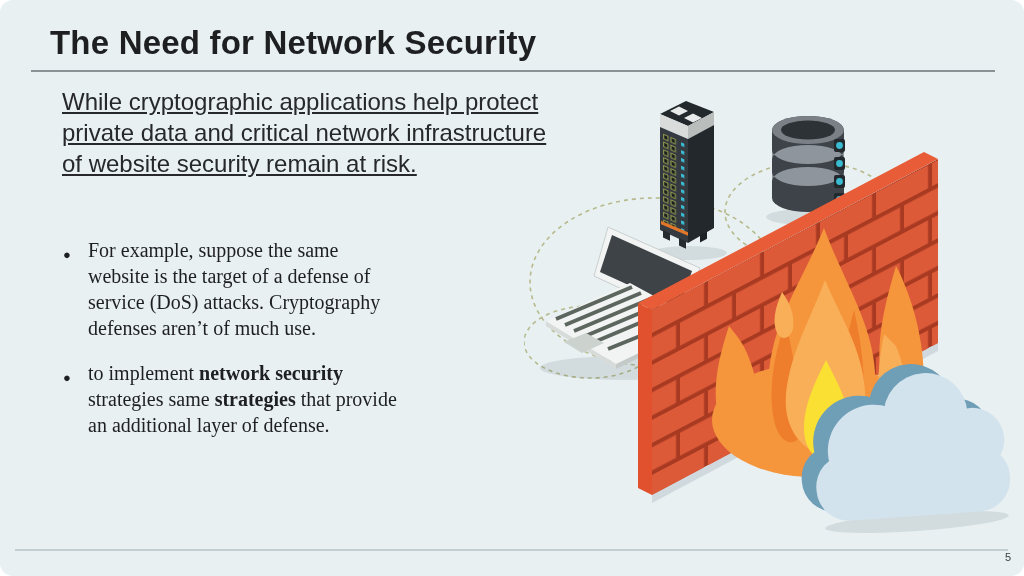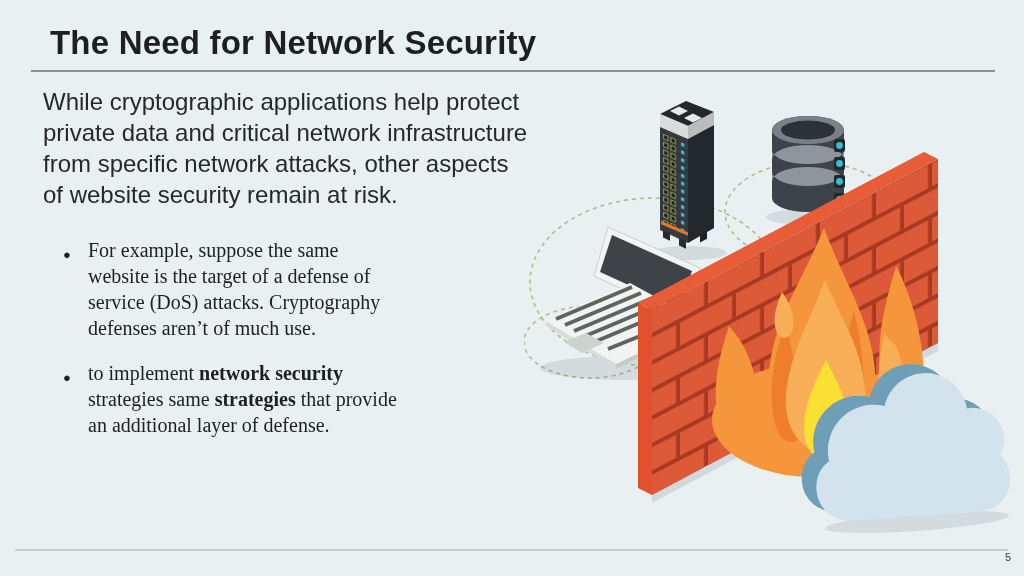--- a/index.html
+++ b/index.html
@@ -5,20 +5,21 @@
   * { margin: 0; padding: 0; box-sizing: border-box; }
   html, body { width: 1024px; height: 576px; }
   body { font-family: "Liberation Sans", sans-serif; }
 
   .slide {
     position: relative;
     width: 1024px;
     height: 576px;
     background: #e8f0f2;
     overflow: hidden;
+    border-radius: 13px;
   }
 
   .slide-title {
     position: absolute;
     left: 50px;
     top: 24px;
     font-size: 33px;
     font-weight: 700;
     color: #1e1f21;
     letter-spacing: 0.2px;
@@ -29,25 +30,26 @@
     position: absolute;
     left: 31px;
     top: 70px;
     width: 964px;
     height: 2px;
     background: #8b9195;
   }
 
   .intro {
     position: absolute;
-    left: 43px;
+    left: 62px;
     top: 86px;
     font-size: 24px;
     line-height: 31px;
     color: #26282a;
+    text-decoration: underline;
   }
   .intro .line { white-space: nowrap; }
 
   .bullets {
     position: absolute;
     left: 50px;
     top: 237px;
     list-style: none;
   }
   .bullet {
@@ -98,21 +100,20 @@
 
 <div class="slide">
 
   <h1 class="slide-title">The Need for Network Security</h1>
 
   <div class="divider-top"></div>
 
   <div class="intro">
     <div class="line">While cryptographic applications help protect</div>
     <div class="line">private data and critical network infrastructure</div>
-    <div class="line">from specific network attacks, other aspects</div>
     <div class="line">of website security remain at risk.</div>
   </div>
 
   <ul class="bullets">
     <li class="bullet">
       <span class="marker">●</span>
       <div class="line">For example, suppose the same</div>
       <div class="line">website is the target of a defense of</div>
       <div class="line">service (DoS) attacks. Cryptography</div>
       <div class="line">defenses aren’t of much use.</div>

